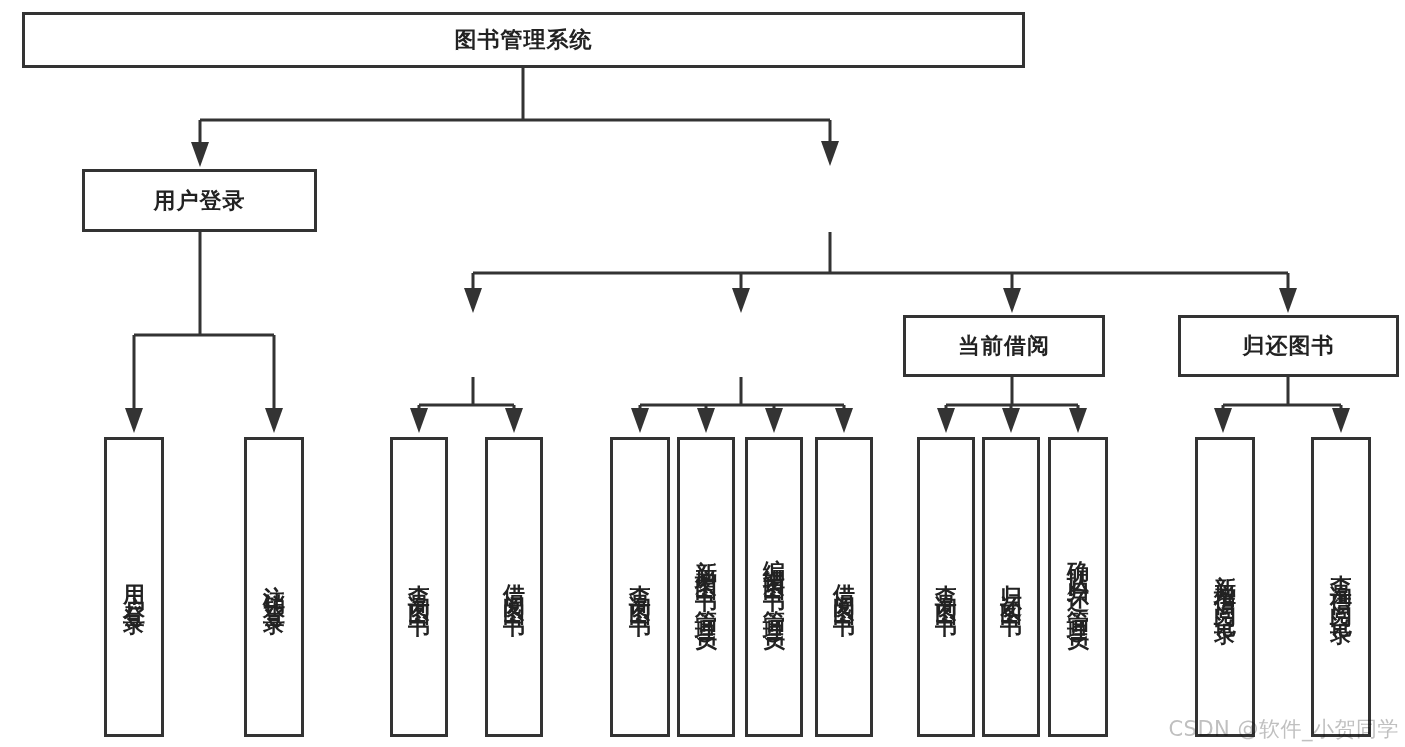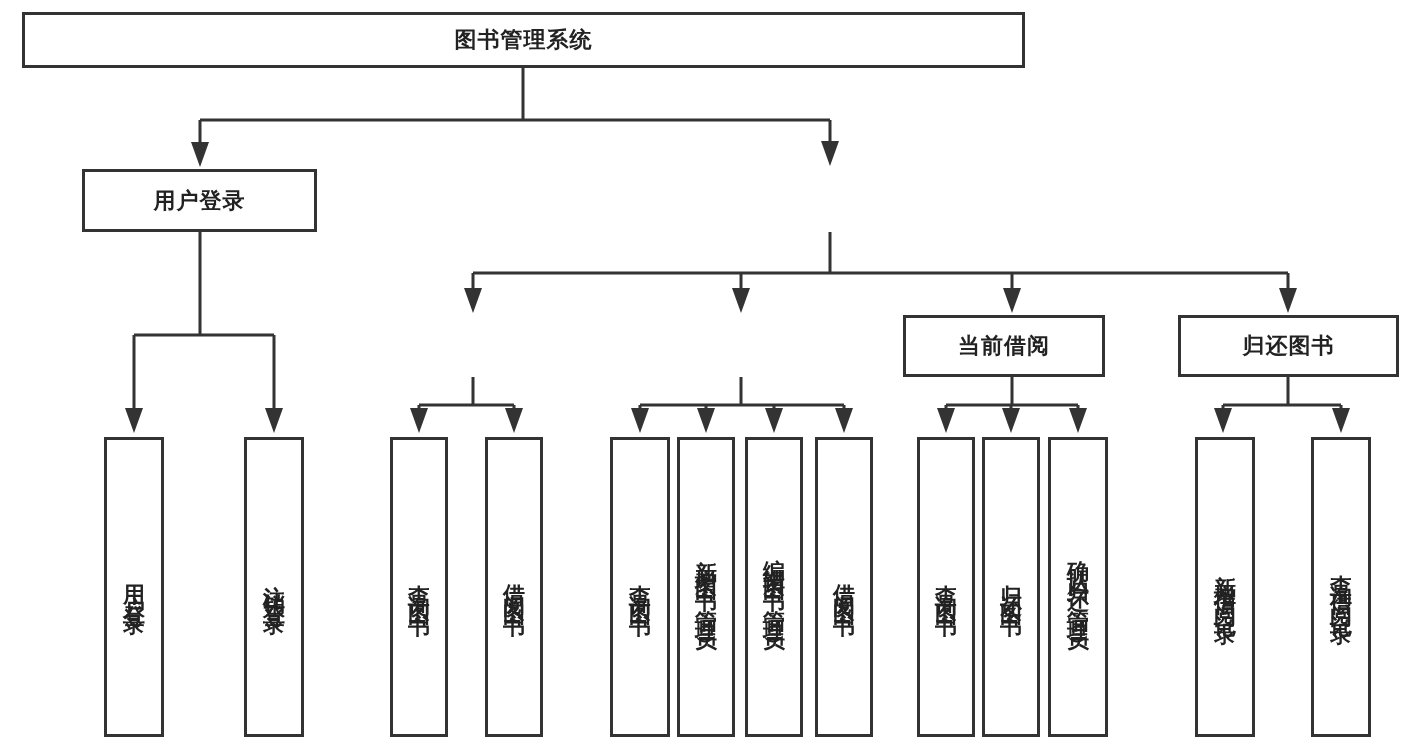--- a/index.html
+++ b/index.html
@@ -154,14 +154,15 @@
     <span>确认归还（管理员）</span>
   </div>
 
   <div class="box vbox" style="left:1195px;top:437px;width:60px;height:300px">
     <span>新增借阅记录</span>
   </div>
   <div class="box vbox" style="left:1311px;top:437px;width:60px;height:300px">
     <span>查询借阅记录</span>
   </div>
 
+  <div class="watermark">CSDN @软件_小贺同学</div>
 
 </div>
 
 </body></html>

